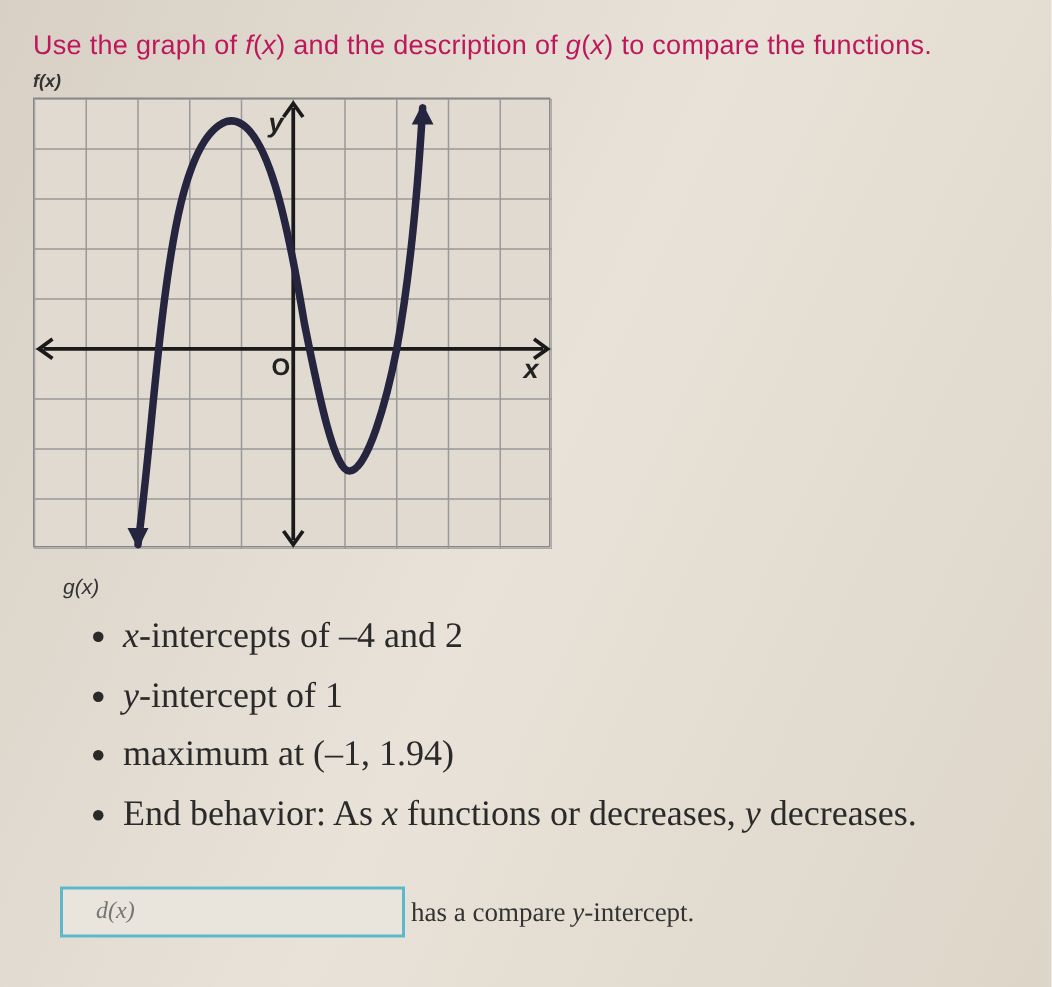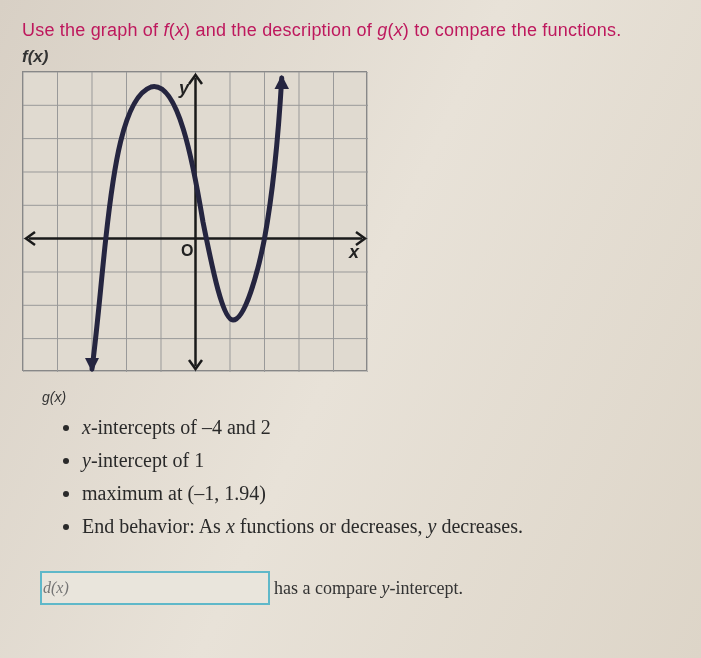--- a/index.html
+++ b/index.html
@@ -12,21 +12,21 @@
     color: #3a3a3a;
     position: relative;
   }
   .prompt {
     font-size: 18px;
     color: #be185d;
     margin-bottom: 6px;
     letter-spacing: 0.2px;
   }
   .fx-label {
-    font-size: 17px;
+    font-size: 12px;
     font-style: italic;
     font-weight: bold;
     color: #333;
     margin-bottom: 4px;
   }
   .graph-region {
     width: 345px;
     height: 300px;
     border: 1px solid #888;
     position: relative;
@@ -39,40 +39,40 @@
     margin-top: 18px;
     margin-bottom: 6px;
     margin-left: 20px;
   }
   ul.bullets {
     list-style: disc;
     margin-left: 60px;
     color: #2a2a2a;
   }
   ul.bullets li {
-    font-size: 20px;
+    font-size: 24px;
     line-height: 1.65;
     font-family: "Times New Roman", Georgia, serif;
   }
   .answer-row {
     display: flex;
     align-items: center;
     margin-top: 28px;
     margin-left: 18px;
   }
   .answer-input {
     width: 230px;
     height: 34px;
     border: 2px solid #5fb8c9;
     background: #e9e5dc;
     font-family: "Times New Roman", serif;
     font-style: italic;
     font-size: 16px;
     color: #7a7a7a;
-    padding: 0 1px;
+    padding: 0 22px;
     outline: none;
   }
   .answer-text {
     font-family: "Times New Roman", Georgia, serif;
     font-size: 18px;
     color: #333;
     margin-left: 4px;
   }
   .it { font-style: italic; }
 </style>

